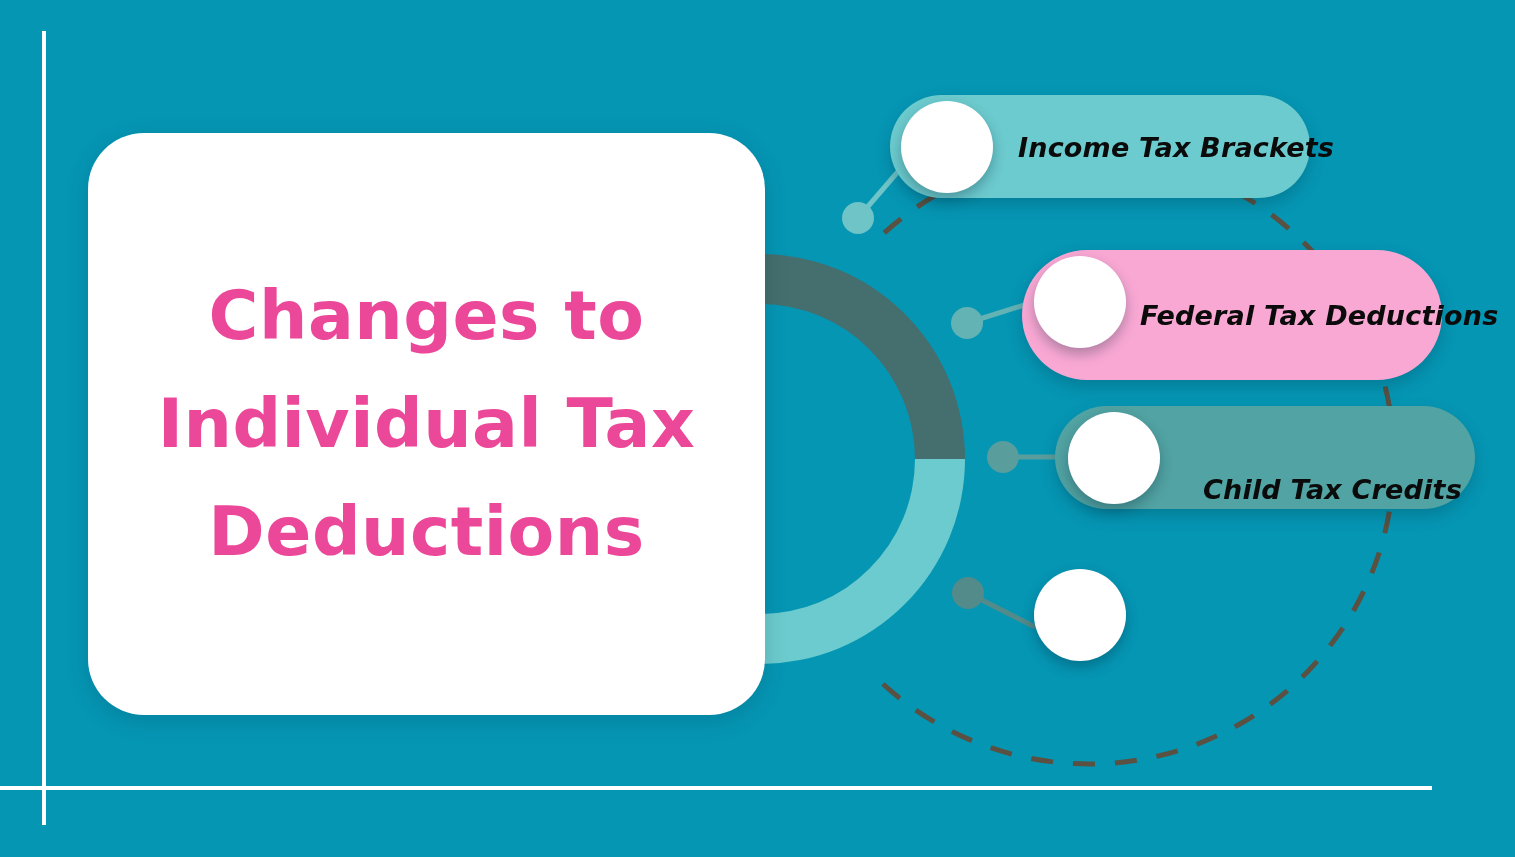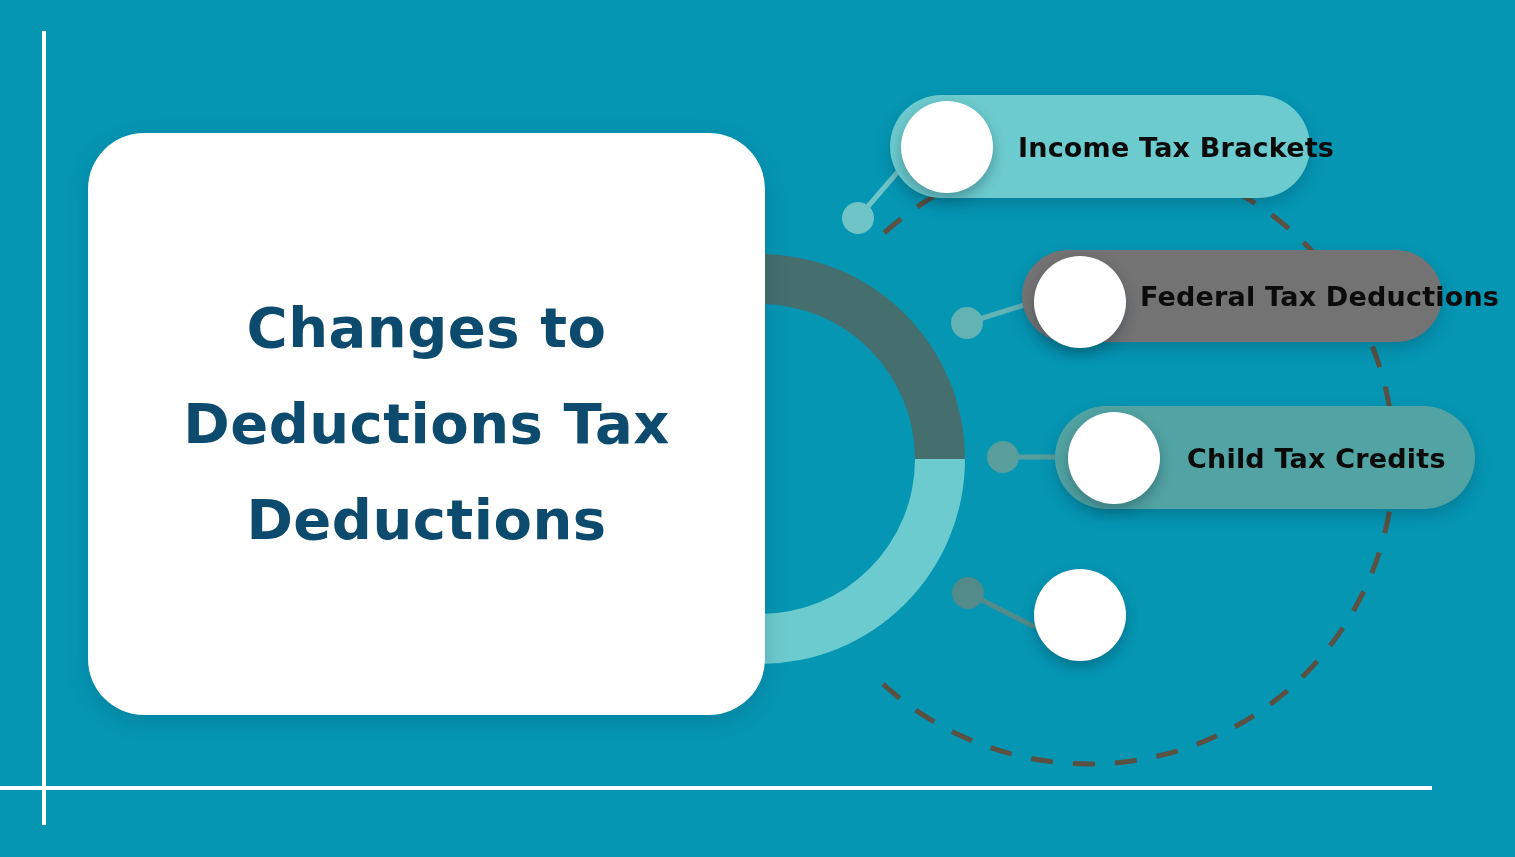--- a/index.html
+++ b/index.html
@@ -56,36 +56,37 @@
     border-radius: 56px;
     box-shadow: 0 6px 22px rgba(0, 40, 55, 0.18);
     display: flex;
     flex-direction: column;
     align-items: center;
     justify-content: center;
     z-index: 6;
   }
   #title-card .tline {
     display: block;
-    color: #0c4a6e;
+    color: #ec4899;
     font-family: "DejaVu Sans", "Liberation Sans", sans-serif;
     font-weight: 700;
-    font-size: 56px;
+    font-size: 68px;
     line-height: 1.0;
     letter-spacing: 0.5px;
     text-align: center;
     margin: 20px 0;
     white-space: nowrap;
   }
   
   .pill {
     position: absolute;
     border-radius: 999px;
     box-shadow: 0 7px 16px rgba(0, 35, 50, 0.22);
     z-index: 5;
+    font-style: italic;
   }
   .pill-label {
     position: absolute;
     top: 50%;
     transform: translateY(-50%);
     color: #0b0b0b;
     font-family: "DejaVu Sans", "Liberation Sans", sans-serif;
     font-weight: 700;
     font-size: 27px;
     letter-spacing: 0.2px;
@@ -128,31 +129,31 @@
     <circle cx="967" cy="323" r="16" fill="#63b2b4"></circle>
     <circle cx="1003" cy="457" r="16" fill="#5a9d9d"></circle>
     <circle cx="968" cy="593" r="16" fill="#538a8a"></circle>
   </svg>
 
   <div class="pill" style="left:890px; top:95px; width:420px; height:103px; background:#6ccbce;">
     <span class="pill-label" style="left:128px;">Income Tax Brackets</span>
   </div>
   <div class="pill-bullet" style="left: 901px; top: 101px; width: 92px; height: 92px; background: rgb(255, 255, 255);"></div>
 
-  <div class="pill" style="left:1022px; top:250px; width:420px; height:92px; background:#737373;">
+  <div class="pill" style="left:1022px; top:250px; width:420px; height:130px; background:#f9a8d4;">
     <span class="pill-label" style="left:118px;">Federal Tax Deductions</span>
   </div>
   <div class="pill-bullet" style="left: 1034px; top: 256px; width: 92px; height: 92px; background: rgb(255, 255, 255);"></div>
 
   <div class="pill" style="left:1055px; top:406px; width:420px; height:103px; background:#52a3a3;">
-    <span class="pill-label" style="left:132px;">Child Tax Credits</span>
+    <span class="pill-label" style="left:148px;margin-top:31px;">Child Tax Credits</span>
   </div>
   <div class="pill-bullet" style="left: 1068px; top: 412px; width: 92px; height: 92px; background: rgb(255, 255, 255);"></div>
 
   <div class="pill-bullet" style="left: 1034px; top: 569px; width: 92px; height: 92px; background: rgb(255, 255, 255);"></div>
 
   <div id="title-card">
     <span class="tline">Changes to</span>
-    <span class="tline">Deductions Tax</span>
+    <span class="tline">Individual Tax</span>
     <span class="tline">Deductions</span>
   </div>
 
 </div>
 
 </body></html>

